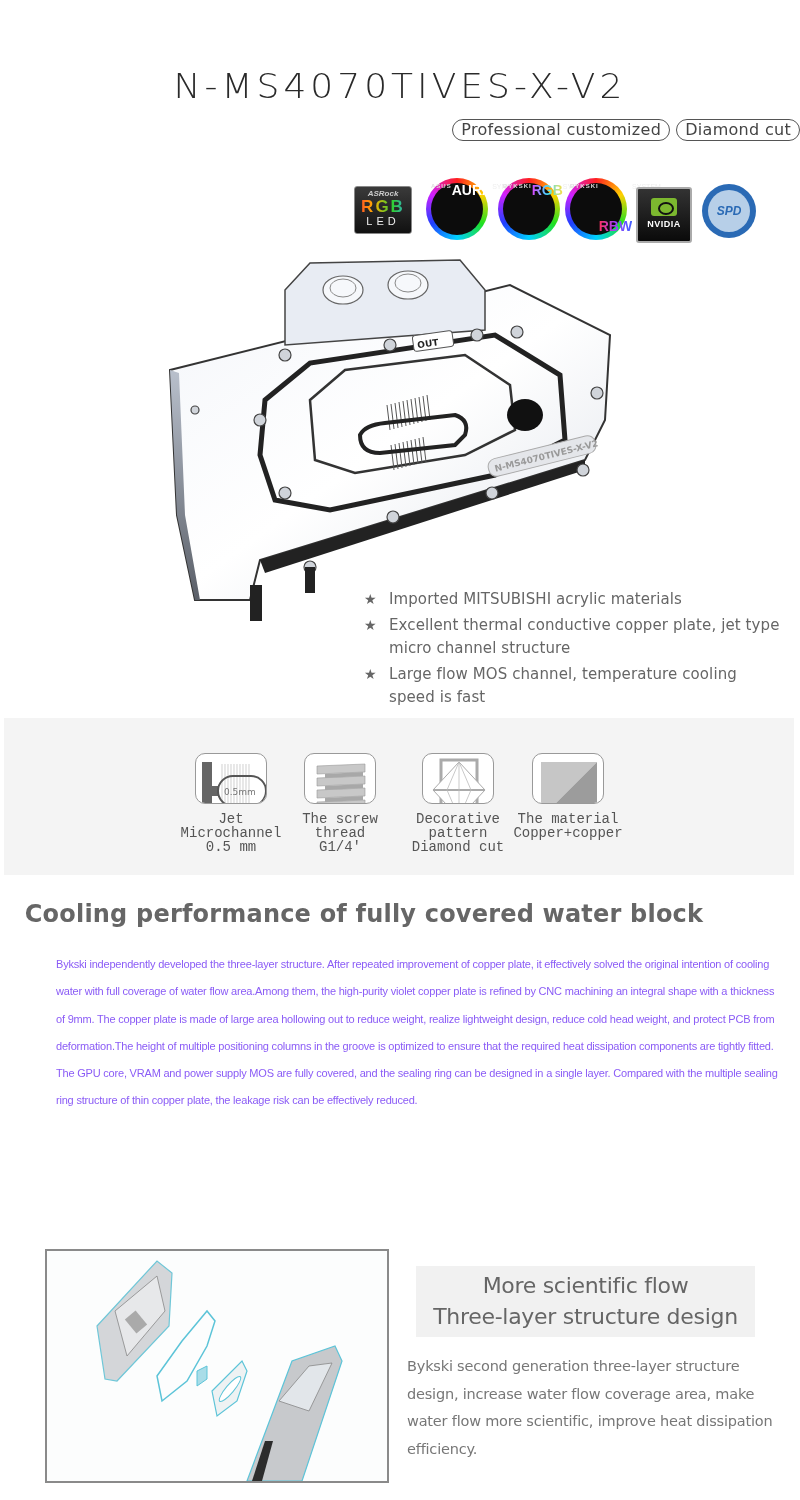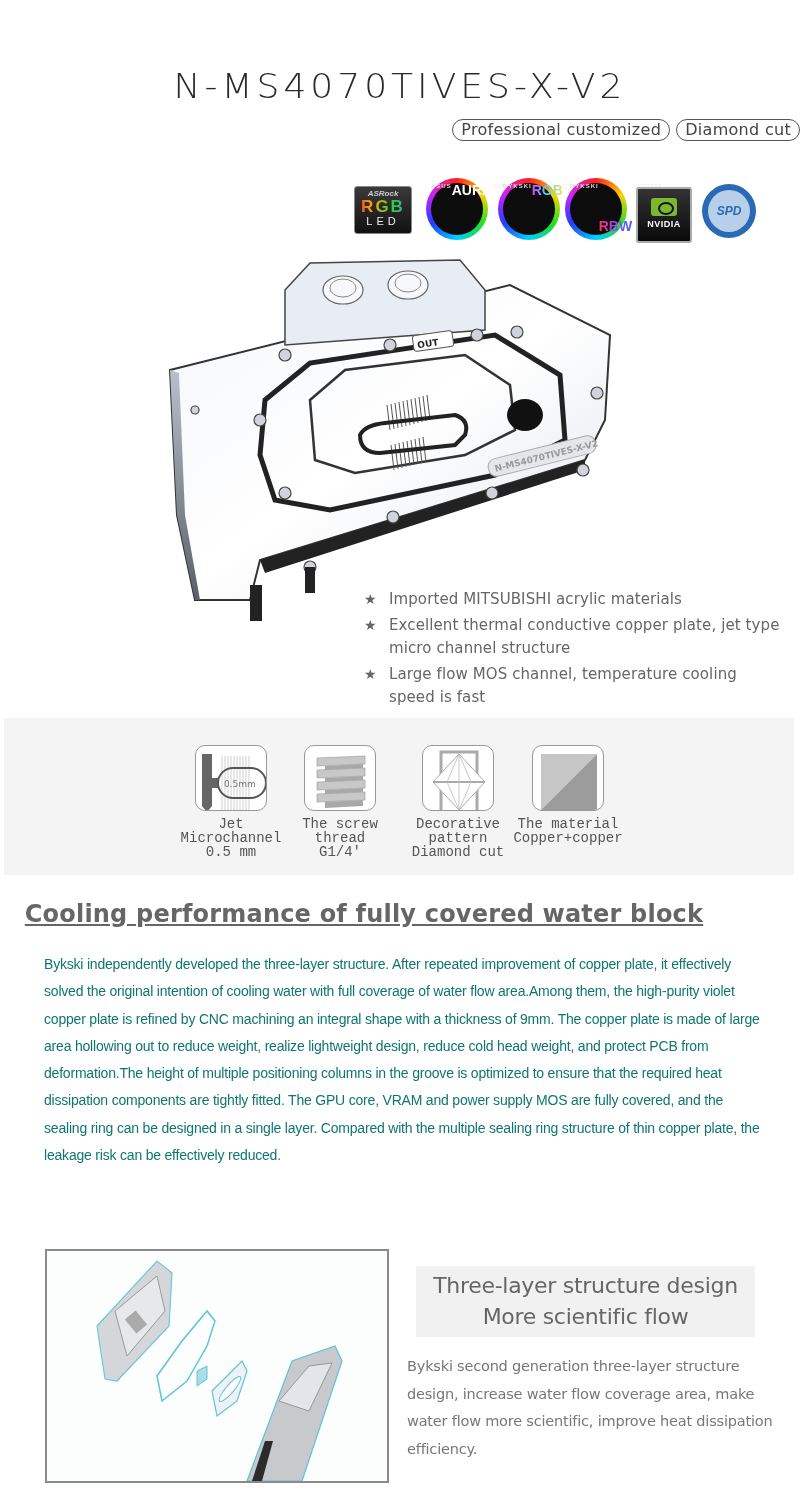--- a/index.html
+++ b/index.html
@@ -43,25 +43,25 @@
   .b-spd .inner { width:100%; height:100%; border-radius:50%; background:#b7cfe8; color:#2a6ab5; font-weight:bold; font-style:italic; font-size:12px; display:flex; align-items:center; justify-content:center;text-align:right; }
 
   .product { position: absolute; left: 165px; top: 255px; width: 450px; height: 375px; }
 
   .features { position: absolute; left: 364px; top: 588px; width: 420px; list-style: none; }
   .features li { position: relative; padding-left: 25px; font-family: "DejaVu Sans", sans-serif; font-size: 15px; line-height: 23px; color: #666; margin-bottom: 3px; letter-spacing: 0.1px; }
   .features li .star { position: absolute; left: 0; top: 0; color: #666; font-size: 14px; }
 
   .spec-band { position: absolute; left: 4px; top: 718px; width: 790px; height: 157px; background: #f4f4f4; }
   .spec { position: absolute; top: 27px; width: 110px; text-align: center; }
-  .spec .icon-box { width: 72px; height: 66px; margin: 0 auto; border: 1px solid #999; border-radius: 10px; background: #fff; overflow: hidden; }
+  .spec .icon-box { width: 72px; height: 51px; margin: 8px auto; border: 1px solid #999; border-radius: 10px; background: #fff; overflow: hidden; }
   .spec .label { font-size: 14px; color: #555; margin-top: 6px; line-height: 14px; font-family: Liberation Mono, monospace; }
 
-  .section-title { position: absolute; left: 0; top: 900px; width: 728px; text-align: center; font-family: "DejaVu Sans", sans-serif; font-weight: bold; font-size: 24px; color: #666; letter-spacing: 0.2px; text-decoration: underline; }
-  .body-text { position: absolute; left: 44px; top: 951px; width: 724px; font-family: "Liberation Sans", sans-serif; font-size: 14px; line-height: 27.3px; color: #0f766e; letter-spacing: -0.2px; }
+  .section-title { position: absolute; left: 0; top: 900px; width: 728px; text-align: center; font-family: "DejaVu Sans", sans-serif; font-weight: bold; font-size: 24px; color: #666; letter-spacing: 0.2px; }
+  .body-text { position: absolute; left: 56px; top: 951px; width: 724px; font-family: "Liberation Sans", sans-serif; font-size: 11px; line-height: 27.3px; color: #8b5cf6; letter-spacing: -0.2px; }
 
   .exploded { position: absolute; left: 45px; top: 1249px; width: 344px; height: 234px; border: 2px solid #8a8a8a; background: #fcfdfd; overflow: hidden; }
   .callout { position: absolute; left: 416px; top: 1266px; width: 339px; height: 71px; background: #f1f1f1; text-align: center; font-family: "DejaVu Sans", sans-serif; font-size: 22px; line-height: 31px; color: #666; padding-top: 4px; letter-spacing: -0.3px; }
   .callout-body { position: absolute; left: 407px; top: 1353px; width: 375px; font-family: "DejaVu Sans", sans-serif; font-size: 14.5px; line-height: 27.5px; color: #777; letter-spacing: -0.2px; }
 </style>
 </head>
 <body>
 
 <div class="title">N-MS4070TIVES-X-V2</div>
 <div class="tags">
@@ -273,16 +273,16 @@
     <polygon points="150,120 160,115 160,128 150,135" fill="#a9dde8" stroke="#5cc4d8"></polygon>
     <polygon points="165,140 195,110 200,120 190,150 170,165" fill="#eef2f3" stroke="#5cc4d8" stroke-width="1.2"></polygon>
     <ellipse cx="183" cy="138" rx="4" ry="16" fill="#fff" stroke="#5cc4d8" transform="rotate(40 183 138)"></ellipse>
     <polygon points="200,230 245,110 288,95 295,110 255,230" fill="#c7c9cc" stroke="#5cc4d8" stroke-width="1.2"></polygon>
     <polygon points="205,230 218,190 226,190 215,230" fill="#2c2c2c"></polygon>
     <polygon points="232,150 262,115 285,112 262,160" fill="#e2e6ea" stroke="#888" stroke-width="0.8"></polygon>
   </svg>
 </div>
 
 <div class="callout">
+  <div>More scientific flow</div>
   <div>Three-layer structure design</div>
-  <div>More scientific flow</div>
 </div>
 <p class="callout-body">Bykski second generation three-layer structure design, increase water flow coverage area, make water flow more scientific, improve heat dissipation efficiency.</p>
 
 </body></html>

